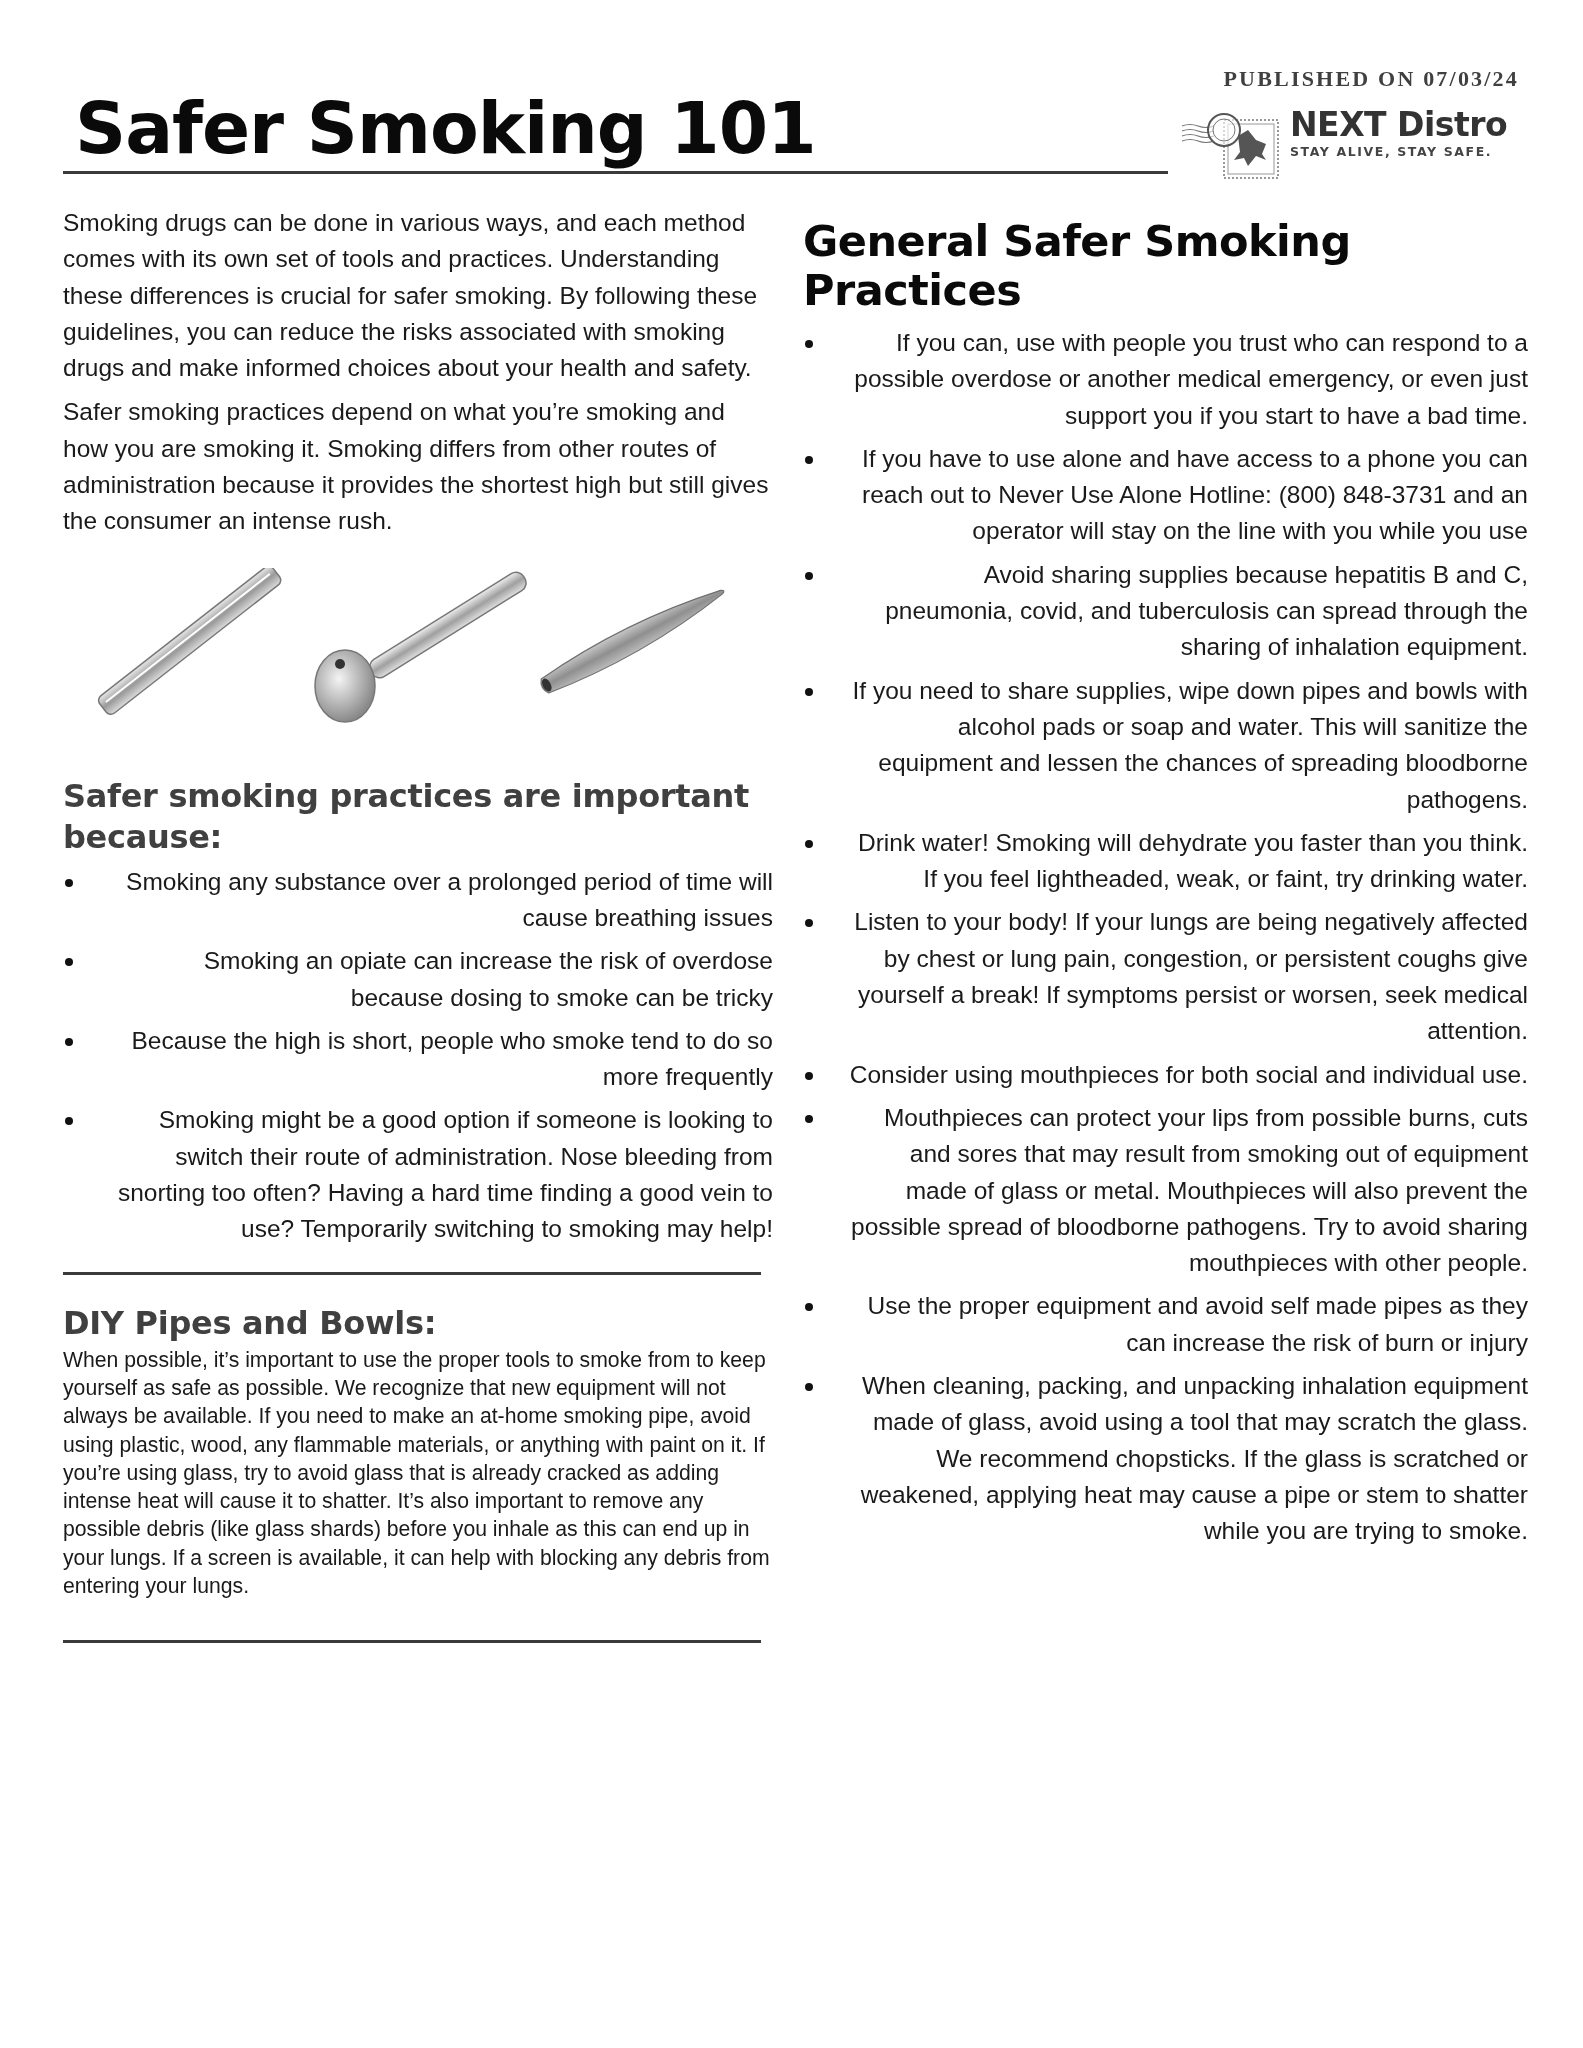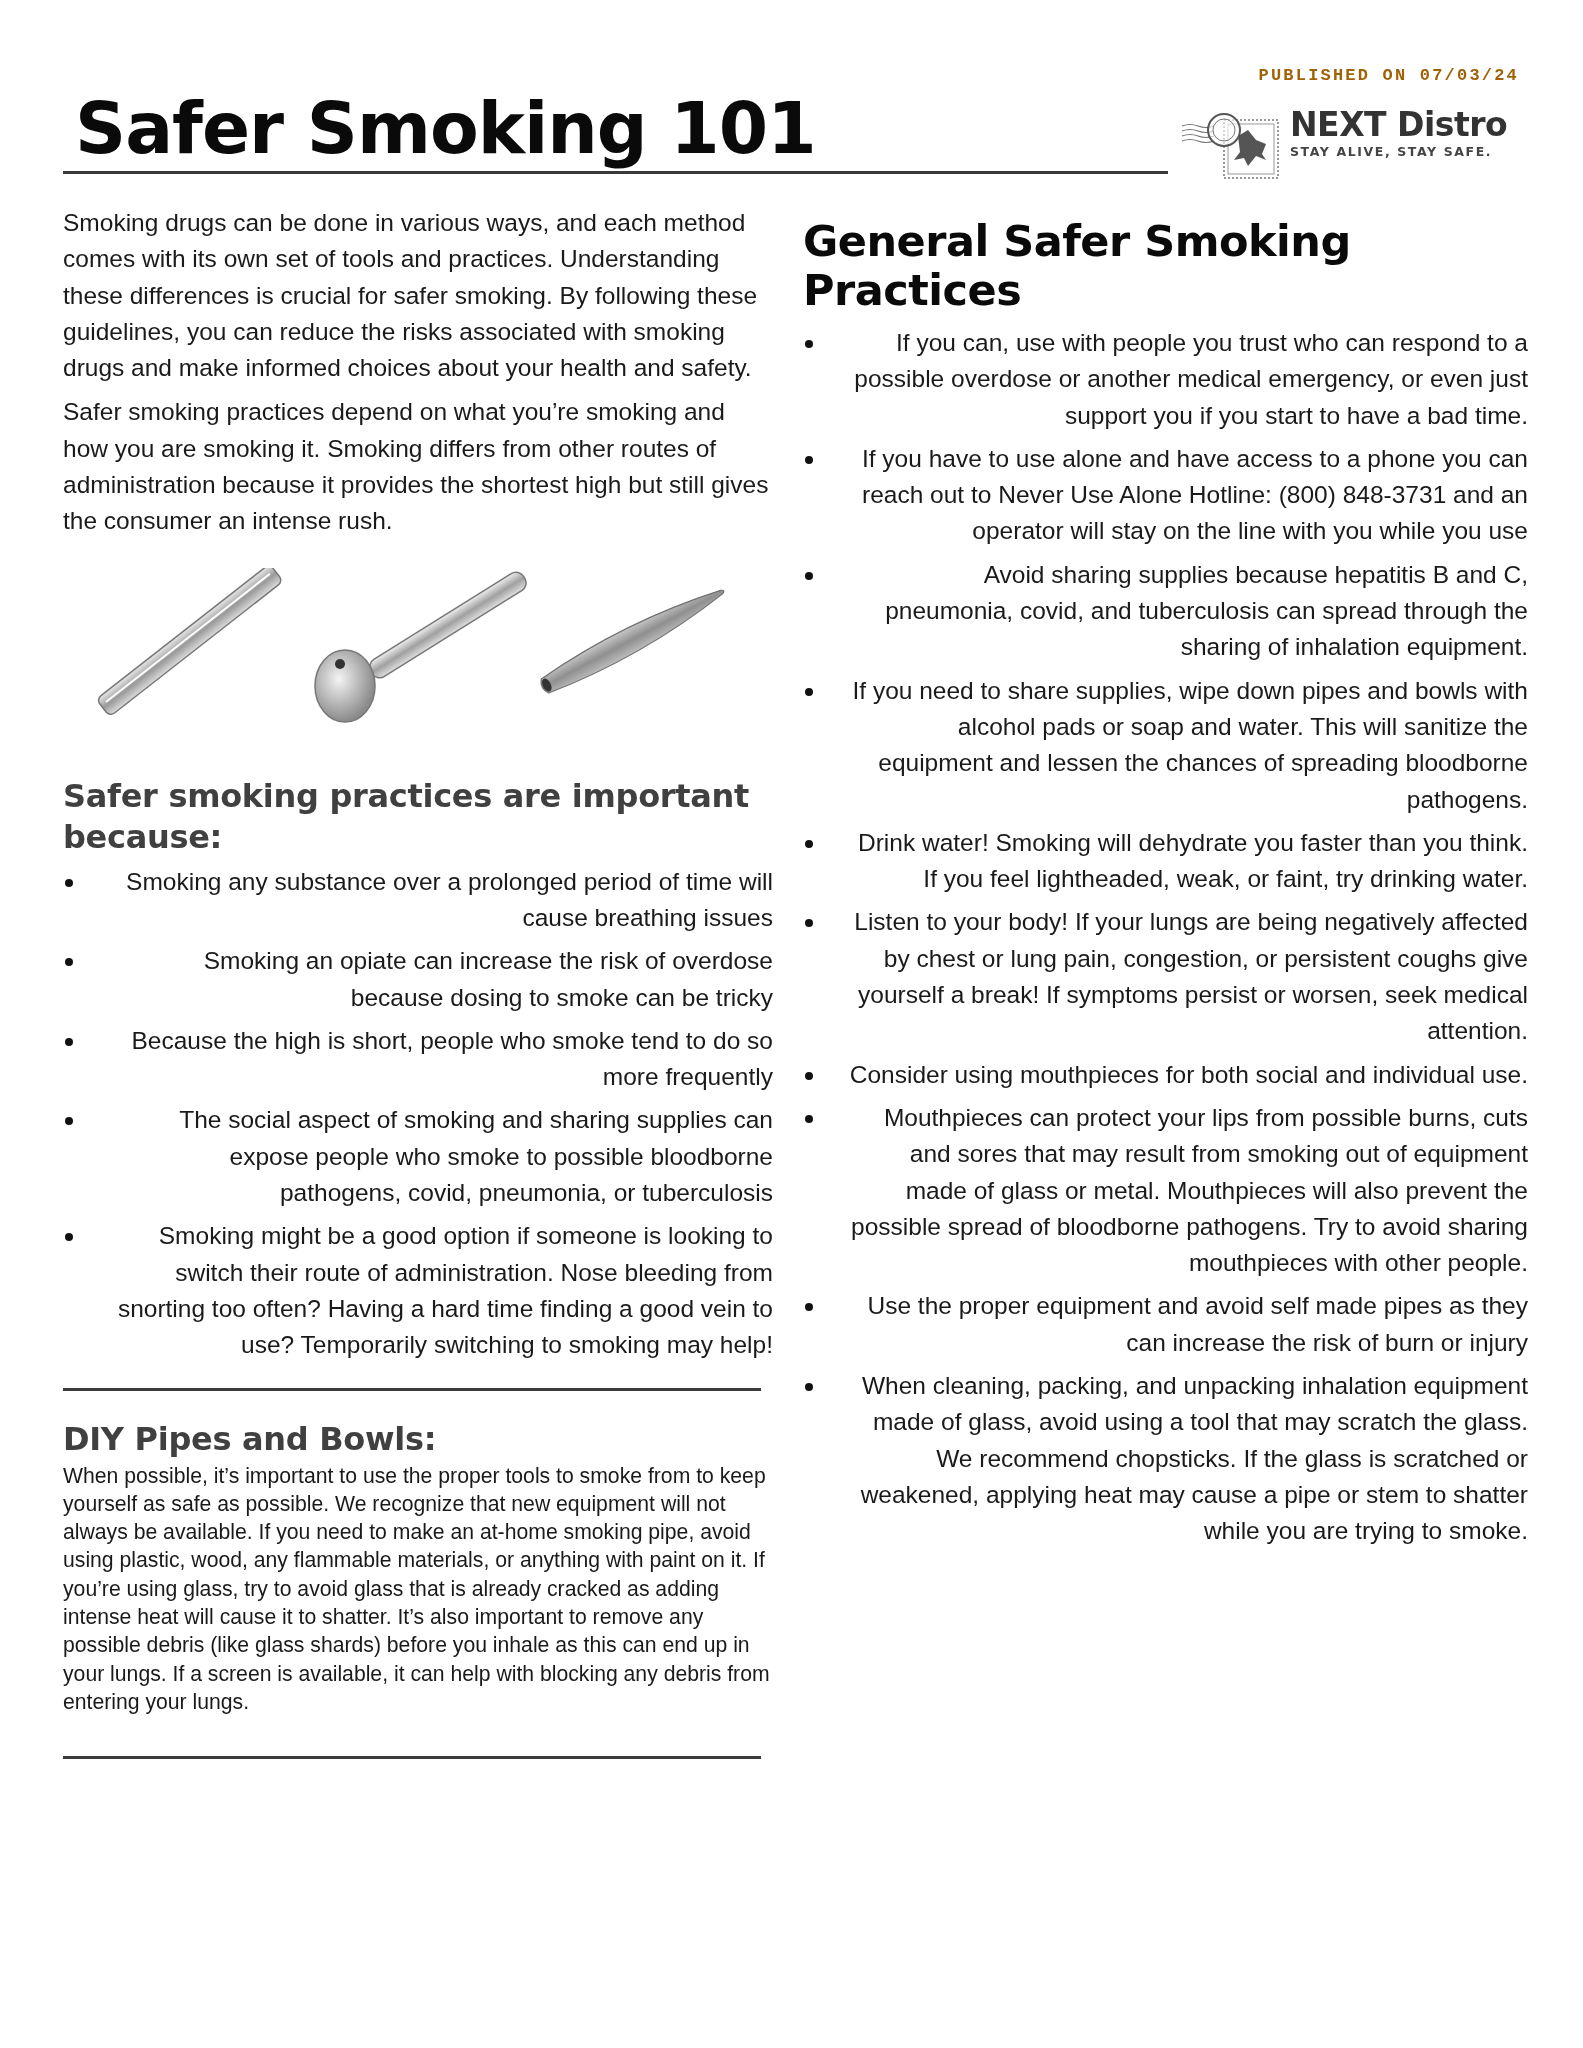--- a/index.html
+++ b/index.html
@@ -2,22 +2,22 @@
 <html><head>
 <meta charset="utf-8">
 <style>
   html, body { margin: 0; padding: 0; background: #ffffff; }
   body {
     width: 1583px; height: 2048px; position: relative; overflow: hidden;
     font-family: "Liberation Sans", "DejaVu Sans", sans-serif; color: #151515;
   }
   .published {
     position: absolute; top: 66px; right: 64px;
-    font-family: Liberation Mono, monospace; font-weight: bold;
-    font-size: 17px; letter-spacing: 2.2px; color: #a16207;
+    font-family: Liberation Serif, serif; font-weight: bold;
+    font-size: 22px; letter-spacing: 2.2px; color: #404040;
   }
   .title {
     position: absolute; left: 60px; top: 78px; margin: 15px;
     font-family: "DejaVu Sans", sans-serif; font-weight: bold;
     font-size: 71px; letter-spacing: -1px; color: #0a0a0a; line-height: 1;
   }
   .title-rule {
     position: absolute; left: 63px; top: 171px; width: 1105px; height: 3px; background: #3a3a3a;
   }
   .logo { position: absolute; left: 1180px; top: 108px; width: 340px; height: 72px; }
@@ -131,21 +131,20 @@
         <ellipse cx="2" cy="0" rx="4" ry="7" fill="#333"></ellipse>
       </g>
     </svg>
   </div>
 
   <h2 class="h2">Safer smoking practices are important because:</h2>
   <ul class="bullets">
     <li><span class="dot"></span><span>Smoking any substance over a prolonged period of time will cause breathing issues</span></li>
     <li><span class="dot"></span><span>Smoking an opiate can increase the risk of overdose because dosing to smoke can be tricky</span></li>
     <li><span class="dot"></span><span>Because the high is short, people who smoke tend to do so more frequently</span></li>
-    <li><span class="dot"></span><span>The social aspect of smoking and sharing supplies can expose people who smoke to possible bloodborne pathogens, covid, pneumonia, or tuberculosis</span></li>
     <li><span class="dot"></span><span>Smoking might be a good option if someone is looking to switch their route of administration. Nose bleeding from snorting too often? Having a hard time finding a good vein to use? Temporarily switching to smoking may help!</span></li>
   </ul>
 
   <div class="rule" style="margin-top:24px;"></div>
 
   <h2 class="h2" style="margin-top:28px;margin-bottom:2px;">DIY Pipes and Bowls:</h2>
   <p class="diy-body">When possible, it’s important to use the proper tools to smoke from to keep yourself as safe as possible. We recognize that new equipment will not always be available. If you need to make an at-home smoking pipe, avoid using plastic, wood, any flammable materials, or anything with paint on it. If you’re using glass, try to avoid glass that is already cracked as adding intense heat will cause it to shatter. It’s also important to remove any possible debris (like glass shards) before you inhale as this can end up in your lungs. If a screen is available, it can help with blocking any debris from entering your lungs.</p>
 
   <div class="rule" style="margin-top:40px;"></div>
 </div>

